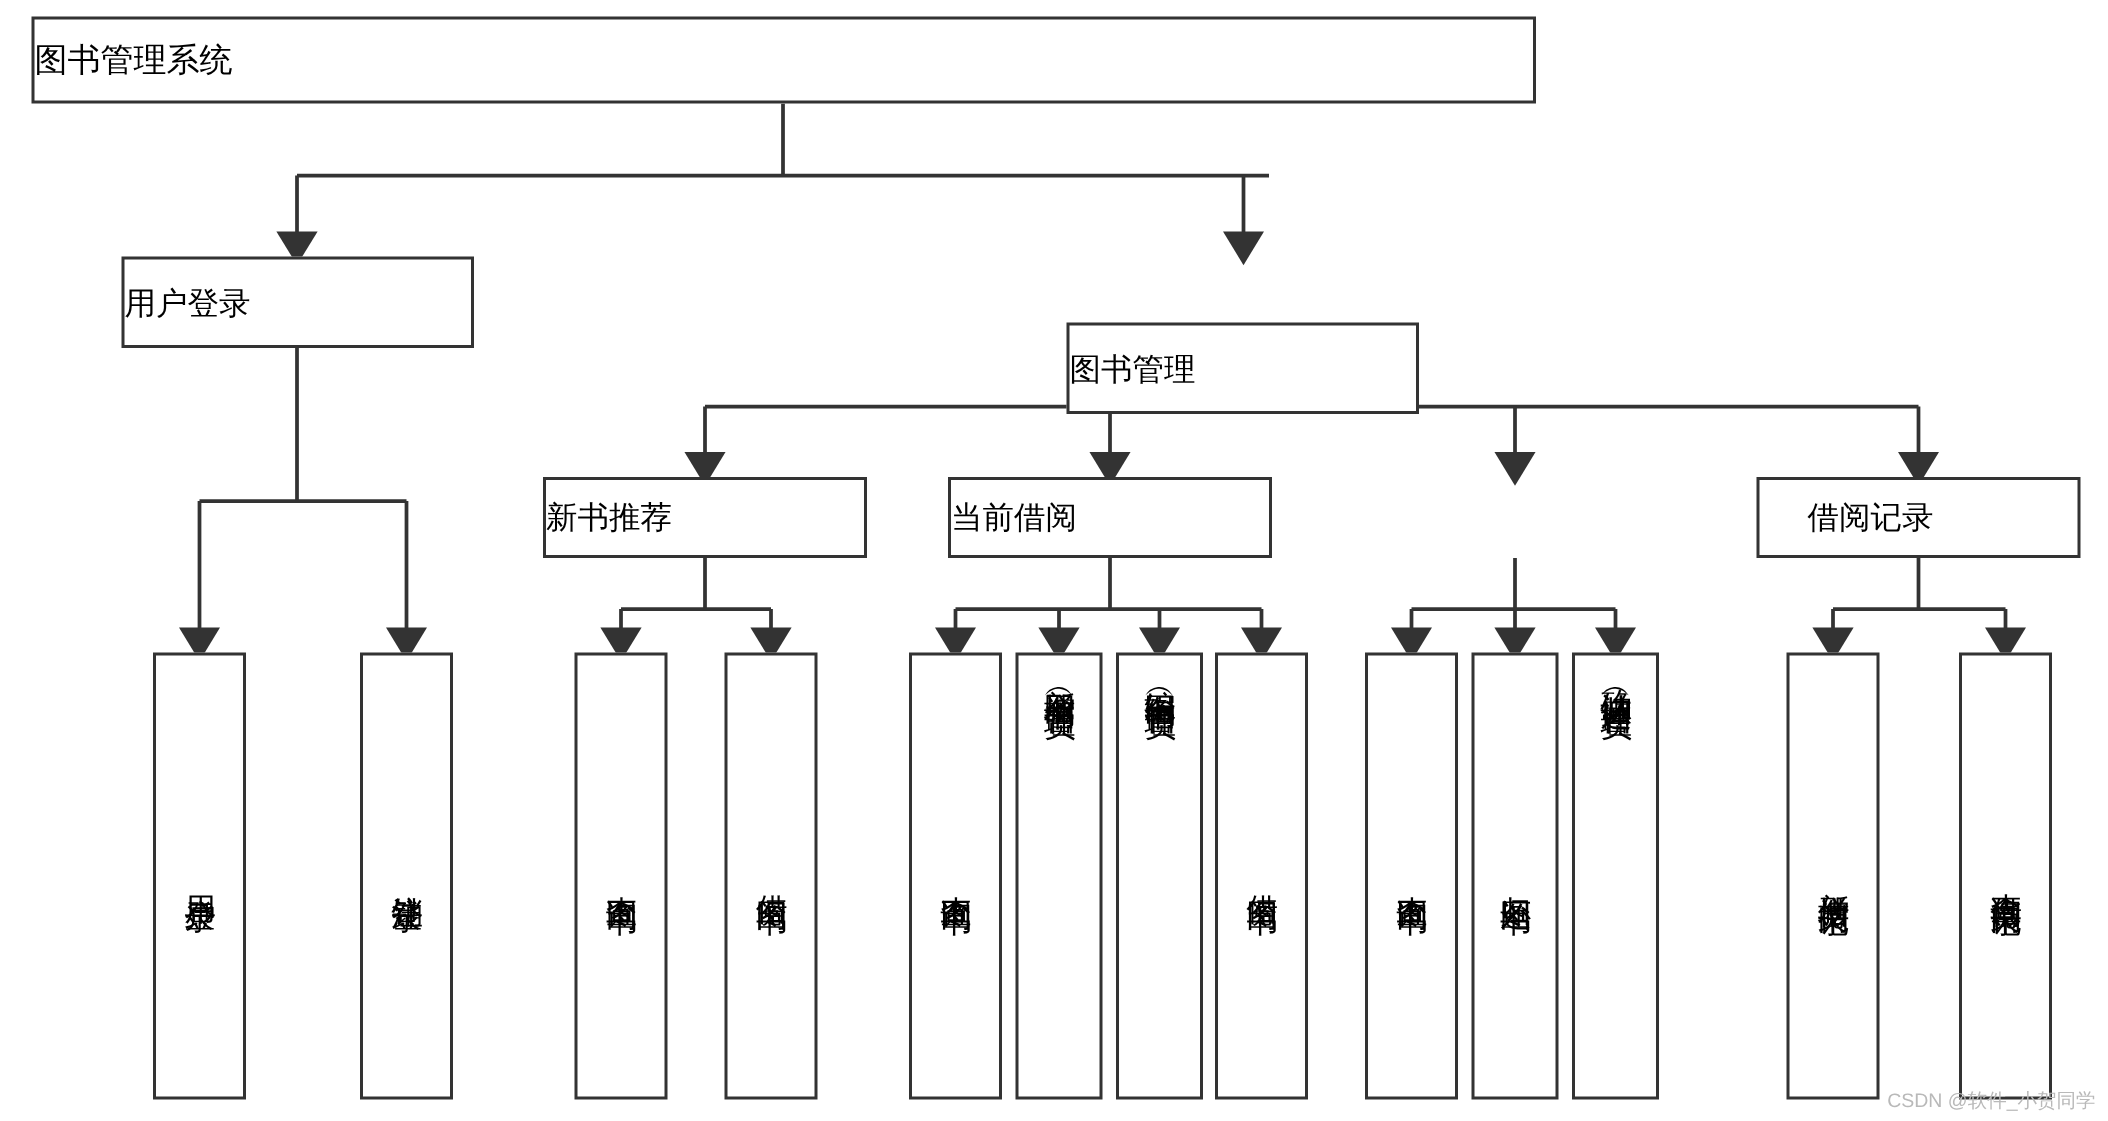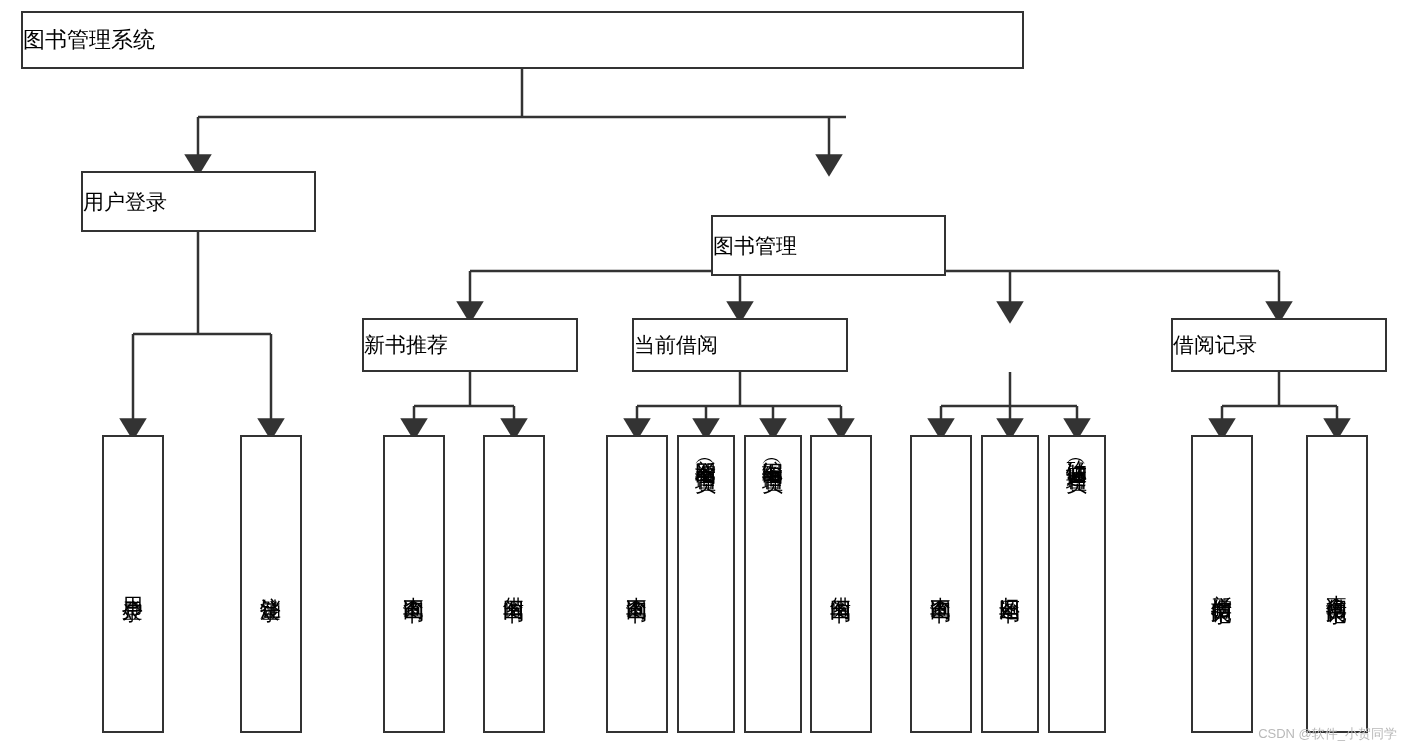--- a/index.html
+++ b/index.html
@@ -135,21 +135,21 @@
 
   <div class="node lvl3" style="left:362px; top:318px; width:216px; height:54px;">
     <span>新书推荐</span>
   </div>
 
   <div class="node lvl3" style="left:632px; top:318px; width:216px; height:54px;">
     <span>当前借阅</span>
   </div>
 
 
-  <div class="node lvl3" style="left:1171px; top:318px; width:216px; height:54px;">
+  <div class="node lvl3" style="left:1171px; top:318px; width:216px; height:54px;padding-left:32px;">
     <span>借阅记录</span>
   </div>
 
   <div class="node leaf" style="left:102px; top:435px; width:62px; height:298px;">
     <span>用户登录</span>
   </div>
 
   <div class="node leaf" style="left:240px; top:435px; width:62px; height:298px;">
     <span>注销登录</span>
   </div>

